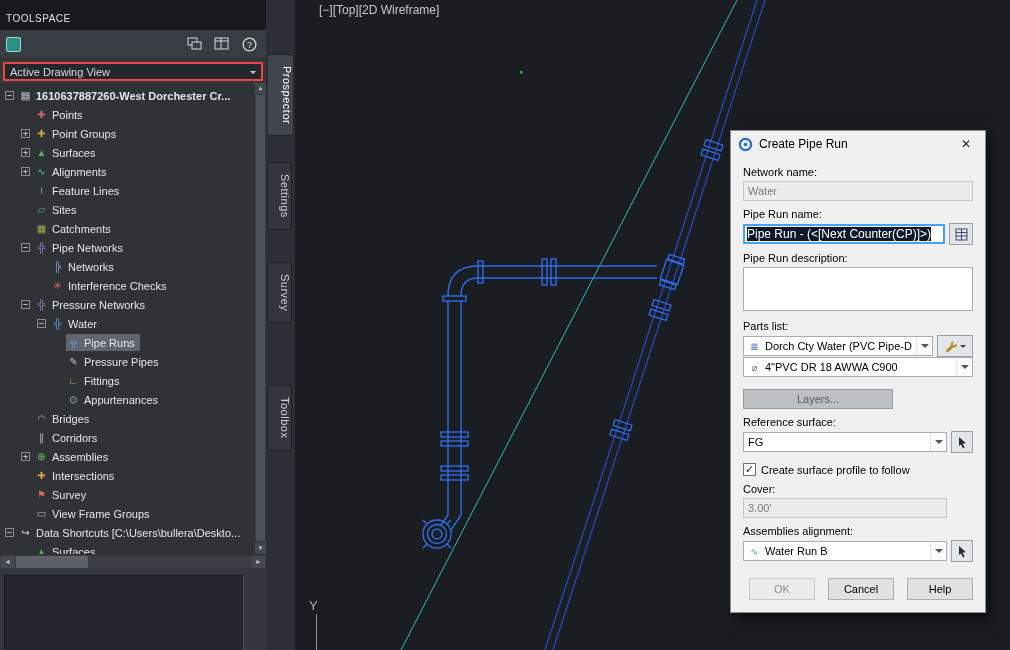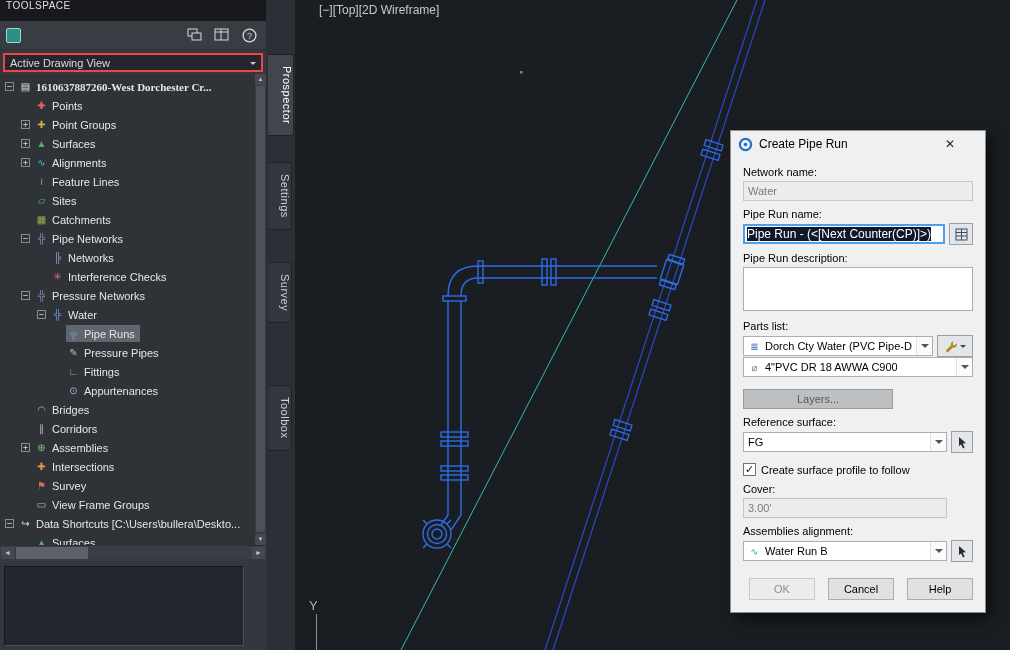--- a/index.html
+++ b/index.html
@@ -1,36 +1,36 @@
 <!DOCTYPE html>
 <html><head>
 <meta charset="utf-8">
 <style>
   *{margin:0;padding:0;box-sizing:border-box;}
   html,body{width:1010px;height:650px;}
   body{position:relative;overflow:hidden;background:#23262b;font-family:"Liberation Sans",sans-serif;}
 
   
   #toolspace{position:absolute;left:0;top:0;width:266px;height:650px;background:#34383e;}
-  .ts-titlebar{height:21px;background:#17191d;display:flex;align-items:flex-start;padding:0 6px;gap:6px;}
+  .ts-titlebar{height:30px;background:#17191d;display:flex;align-items:flex-end;padding:6px 6px;gap:6px;}
   .ts-title{color:#dfe1e4;font-size:10px;letter-spacing:.5px;}
   .ts-toolbar{height:29px;background:#383d43;display:flex;align-items:center;padding:0 6px;gap:5px;border-bottom:1px solid #2c2f34;}
   .tool-chip{width:15px;height:15px;background:#2e8f84;border:1px solid #9fd8d0;border-radius:2px;flex:none;}
   .ts-toolbar .spacer{flex:1;}
   .tb-btn{width:22px;height:22px;background:transparent;border:none;display:flex;align-items:center;justify-content:center;cursor:pointer;}
   .ts-view-combo{margin:3px 3px 2px;height:19px;background:#24272c;border:2px solid #ef4444;display:flex;align-items:center;padding-left:5px;color:#d8dadd;font-size:11px;cursor:default;}
   .ts-view-combo .grow{flex:1;white-space:nowrap;overflow:hidden;}
   .combo-caret{width:16px;height:100%;display:flex;align-items:center;justify-content:center;flex:none;}
   .combo-caret::after{content:"";border:3.5px solid transparent;border-top-color:#c9cbce;transform:translateY(2px);}
   .ts-tree{position:relative;height:471px;background:#2f3338;overflow:hidden;padding:3px 0 0 2px;}
   .tree-row{height:19px;display:flex;align-items:center;font-size:11px;color:#e4e6e8;white-space:nowrap;cursor:default;}
   .expander{width:9px;height:9px;border:1px solid #878c93;color:#d4d6d9;font-size:9px;line-height:7px;text-align:center;margin-right:4px;flex:none;font-family:"DejaVu Sans Mono",monospace;}
   .row-content{display:flex;align-items:center;height:17px;padding:0 5px 0 1px;gap:4px;}
   .tree-row.selected .row-content{background:#61666e;}
-  .tree-row.bold .tree-label{font-weight:bold;font-family:Liberation Serif, serif;}
+  .tree-row.bold .tree-label{font-weight:bold;}
   .tree-icon{width:13px;text-align:center;font-size:10px;flex:none;}
   .vscroll{position:absolute;right:0;top:0;width:11px;height:100%;background:#383c42;}
   .vscroll .scroll-btn{position:absolute;left:0;width:11px;height:11px;font-size:6px;line-height:11px;text-align:center;color:#c3c5c8;background:#44484f;}
   .vscroll .down{bottom:0;}
   .vthumb{position:absolute;left:1px;top:12px;width:9px;height:446px;background:#4c5157;}
   .ts-hscroll{height:14px;background:#3a3e44;position:relative;border-top:1px solid #2c2f34;}
   .ts-hscroll .scroll-btn{position:absolute;top:1px;width:13px;height:12px;color:#c3c5c8;font-size:7px;line-height:12px;text-align:center;background:#44484f;cursor:pointer;}
   .ts-hscroll .left{left:1px;} .ts-hscroll .right{right:1px;}
   .hthumb{position:absolute;left:16px;top:1px;width:72px;height:12px;background:#5d626a;cursor:pointer;}
   .ts-preview{margin:7px 22px 0 4px;height:80px;background:#23262c;border:1px solid #4a4e55;border-top-color:#15171a;border-left-color:#15171a;}
@@ -44,21 +44,21 @@
   .vtab:nth-child(4){margin-top:62px;}
 
   
   #canvas{position:absolute;left:295px;top:0;width:715px;height:650px;background:#1a1e23;text-align:center;}
   .vp-label{position:absolute;left:24px;top:3px;color:#c6c8ca;font-size:12px;}
   .ucs-y{position:absolute;left:14px;top:598px;color:#aeb2b6;font-size:13px;}
   .ucs-line{position:absolute;left:21px;top:614px;width:1px;height:36px;background:#8d9196;}
 
   
   #dialog{position:absolute;left:730px;top:130px;width:256px;background:#f0f0f0;border:1px solid #8a8f94;box-shadow:5px 6px 14px rgba(0,0,0,.6);font-size:11px;color:#000;z-index:10;}
-  .dlg-title{height:26px;display:flex;align-items:center;padding:0 18px 0 7px;gap:6px;}
+  .dlg-title{height:26px;display:flex;align-items:center;padding:0 2px 0 7px;gap:6px;}
   .dlg-title-text{flex:1;font-size:12px;}
   .dlg-close{width:34px;height:24px;display:flex;align-items:center;justify-content:center;font-size:12px;color:#222;background:transparent;border:none;cursor:pointer;}
   .dlg-body{padding:2px 12px 12px;}
   .f-label{margin:7px 0 3px;font-size:11px;}
   .txt{width:100%;height:20px;border:1px solid #abadb3;background:#fff;font-size:11px;padding:0 4px;font-family:inherit;color:#000;}
   .txt:disabled{background:#ececec;border-color:#c6c6c6;color:#7a7a7a;}
   .w204{width:204px;}
   .row{display:flex;gap:4px;align-items:center;}
   .name-field{flex:1;height:20px;border:2px solid #47a1f2;background:#fff;display:flex;align-items:center;padding:0 2px;overflow:hidden;white-space:nowrap;min-width:0;}
   .name-sel{background:#0f172a;color:#fff;font-size:12px;white-space:nowrap;}

